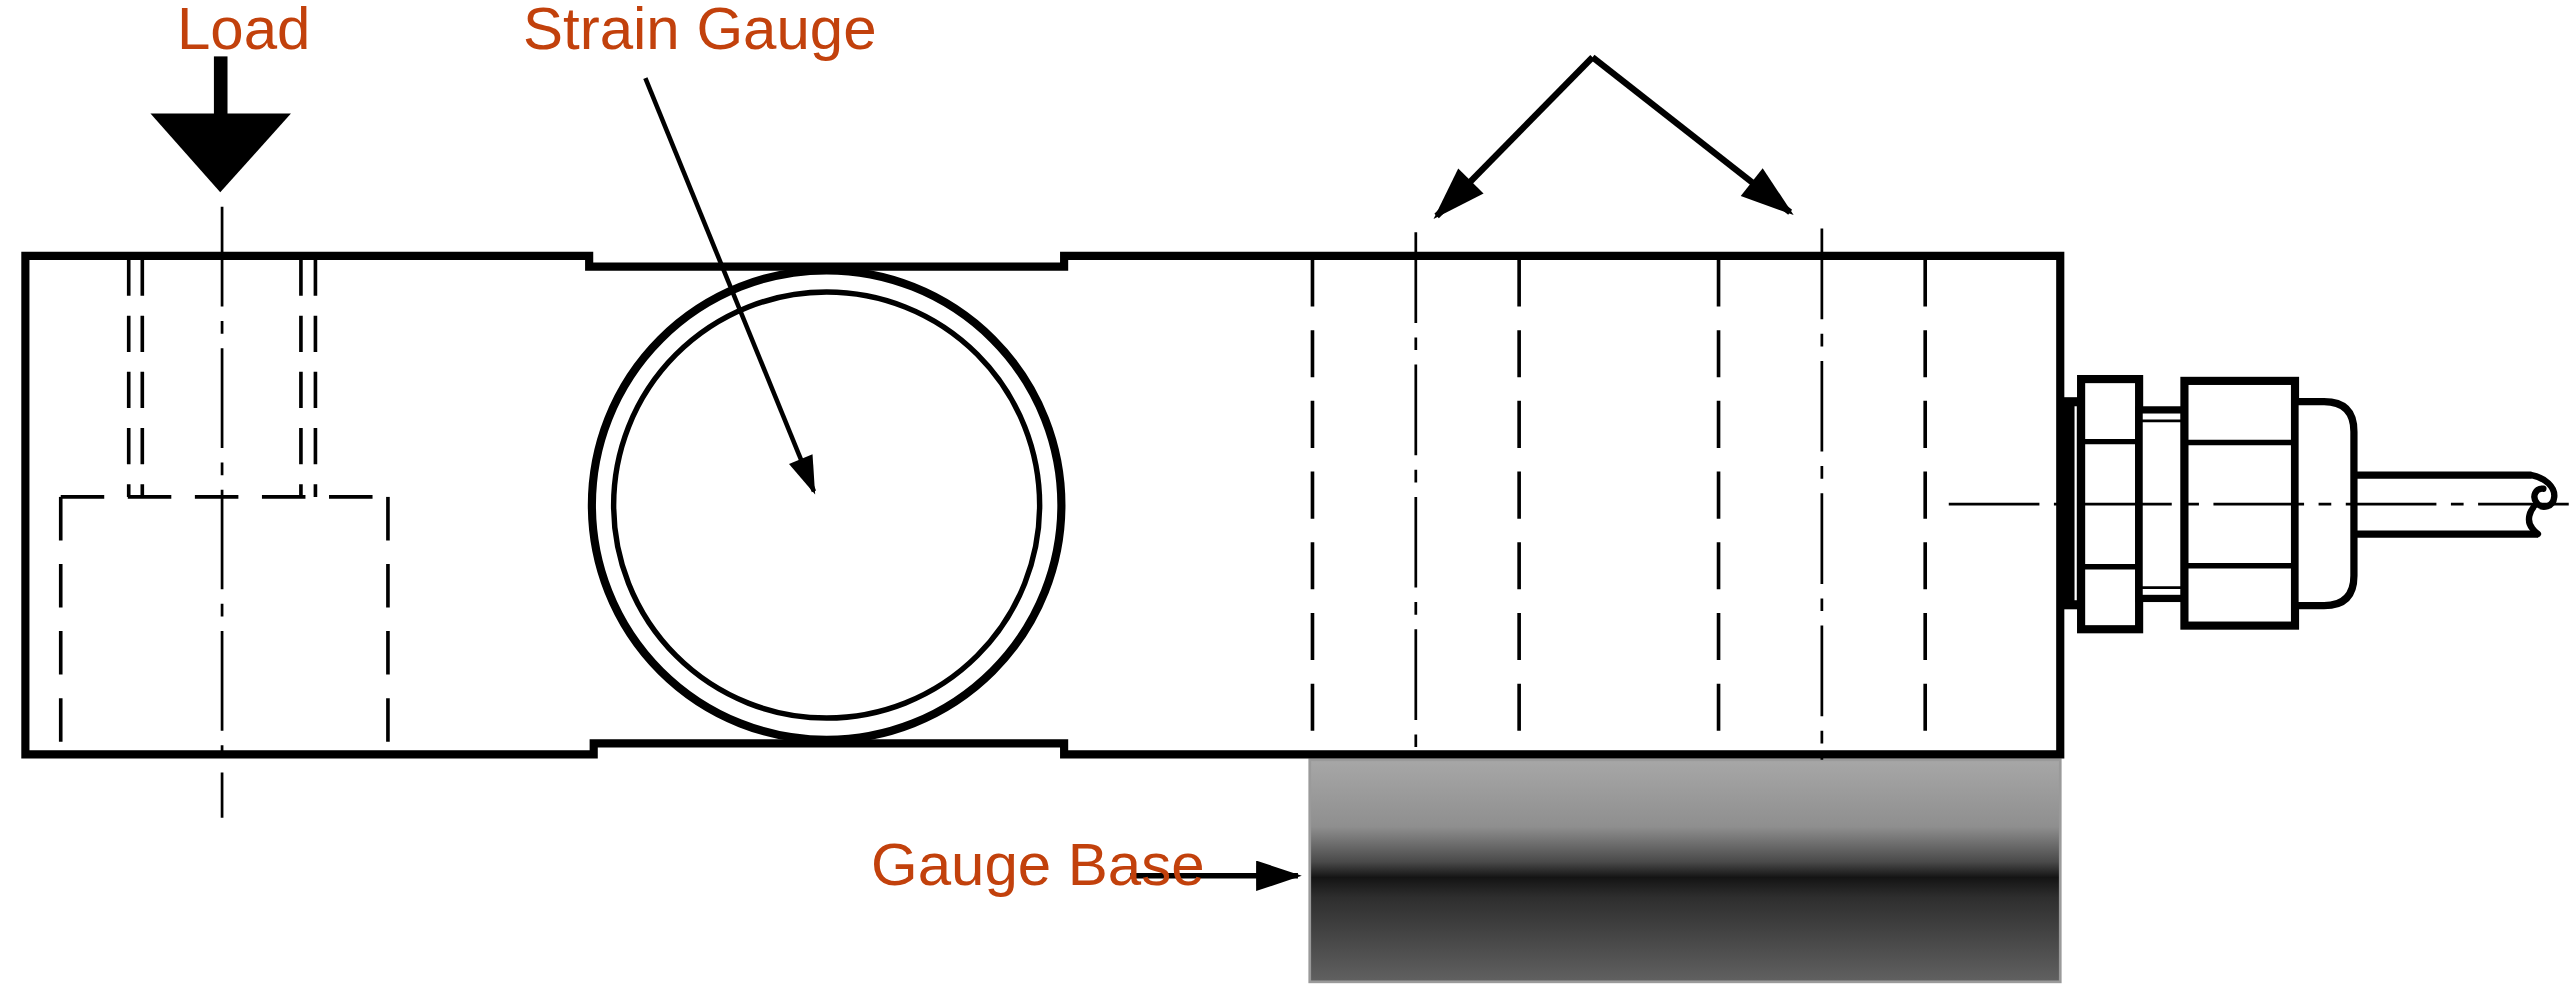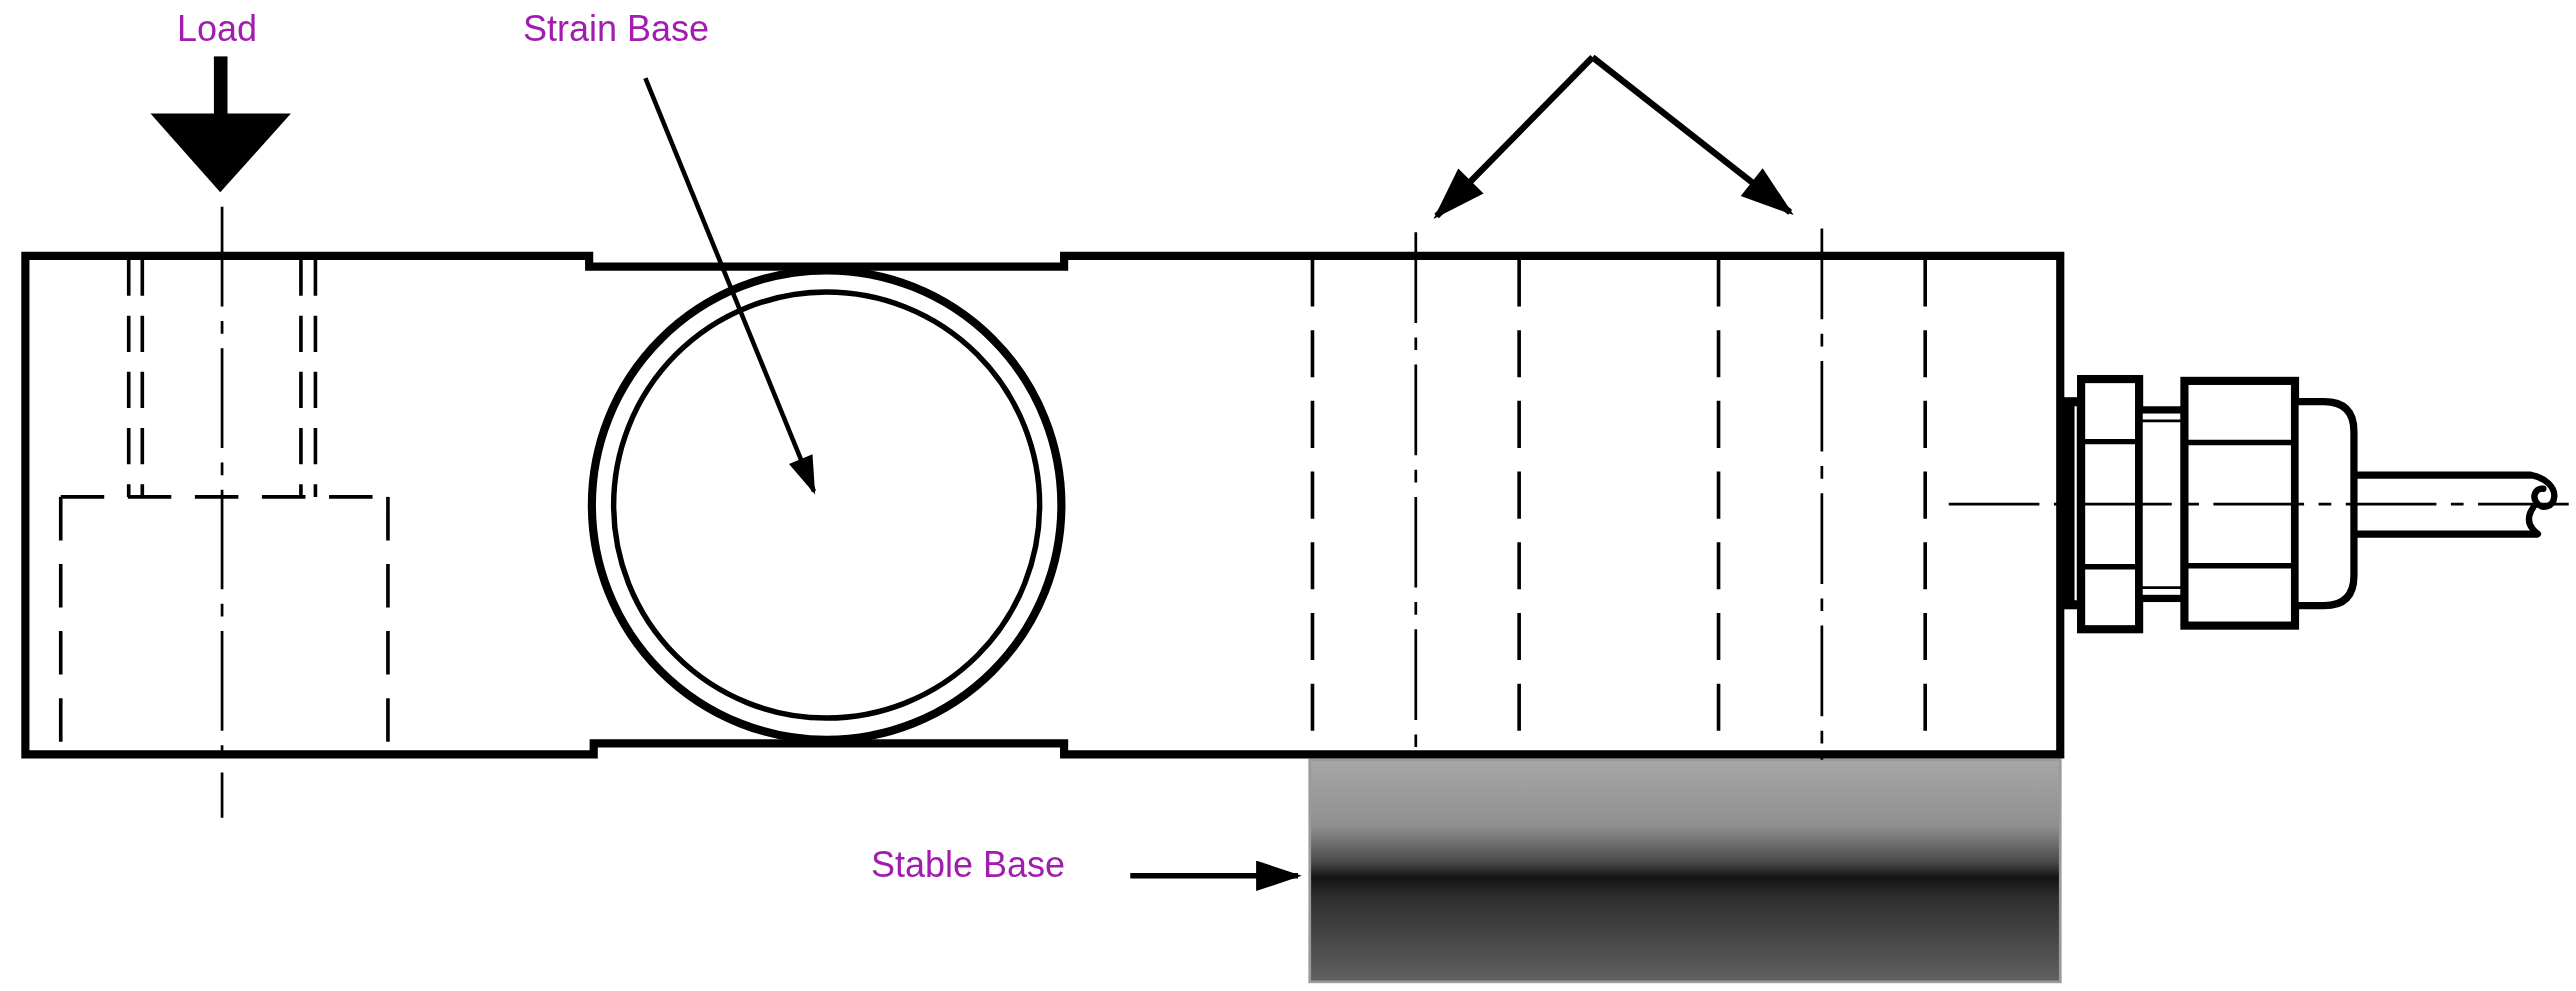--- a/index.html
+++ b/index.html
@@ -7,23 +7,23 @@
     width: 2576px; height: 992px;
     position: relative;
     background: #ffffff;
     font-family: "Liberation Sans", sans-serif;
     overflow: hidden;
   }
   #stage { position: absolute; left: 0; top: 0; width: 2576px; height: 992px; }
   #diagram-svg { position: absolute; left: 0; top: 0; color: #000; }
   .diagram-label {
     position: absolute;
-    font-size: 36px;
+    font-size: 60px;
     line-height: 44px;
-    color: #a21caf;
+    color: #c2410c;
     white-space: nowrap;
     letter-spacing: 0px;
     user-select: none;
   }
   #label-load          { left: 177px;  top: 7.3px;   }
   #label-strain-gauge  { left: 523px;  top: 7.3px;   }
   #label-mounting-holes{ left: 1458px; top: 7.3px;   }
   #label-stable-base   { left: 871px;  top: 843px; }
 </style>
 </head>
@@ -109,16 +109,16 @@
 
     <g stroke="currentColor" fill="none">
       <line x1="712" y1="86" x2="898" y2="542" stroke-width="5" marker-end="url(#arrowhead)"></line>
       <path d="M 1757,63 L 1585,238" stroke-width="7" marker-end="url(#arrowhead)"></path>
       <path d="M 1757,63 L 1975,234" stroke-width="7" marker-end="url(#arrowhead)"></path>
       <line x1="1247" y1="966" x2="1432" y2="966" stroke-width="6" marker-end="url(#arrowhead)"></line>
     </g>
   </svg>
 
   <span class="diagram-label" id="label-load">Load</span>
-  <span class="diagram-label" id="label-strain-gauge">Strain Base</span>
-  <span class="diagram-label" id="label-stable-base">Stable Base</span>
+  <span class="diagram-label" id="label-strain-gauge">Strain Gauge</span>
+  <span class="diagram-label" id="label-stable-base">Gauge Base</span>
 </div>
 
 
 </body></html>

